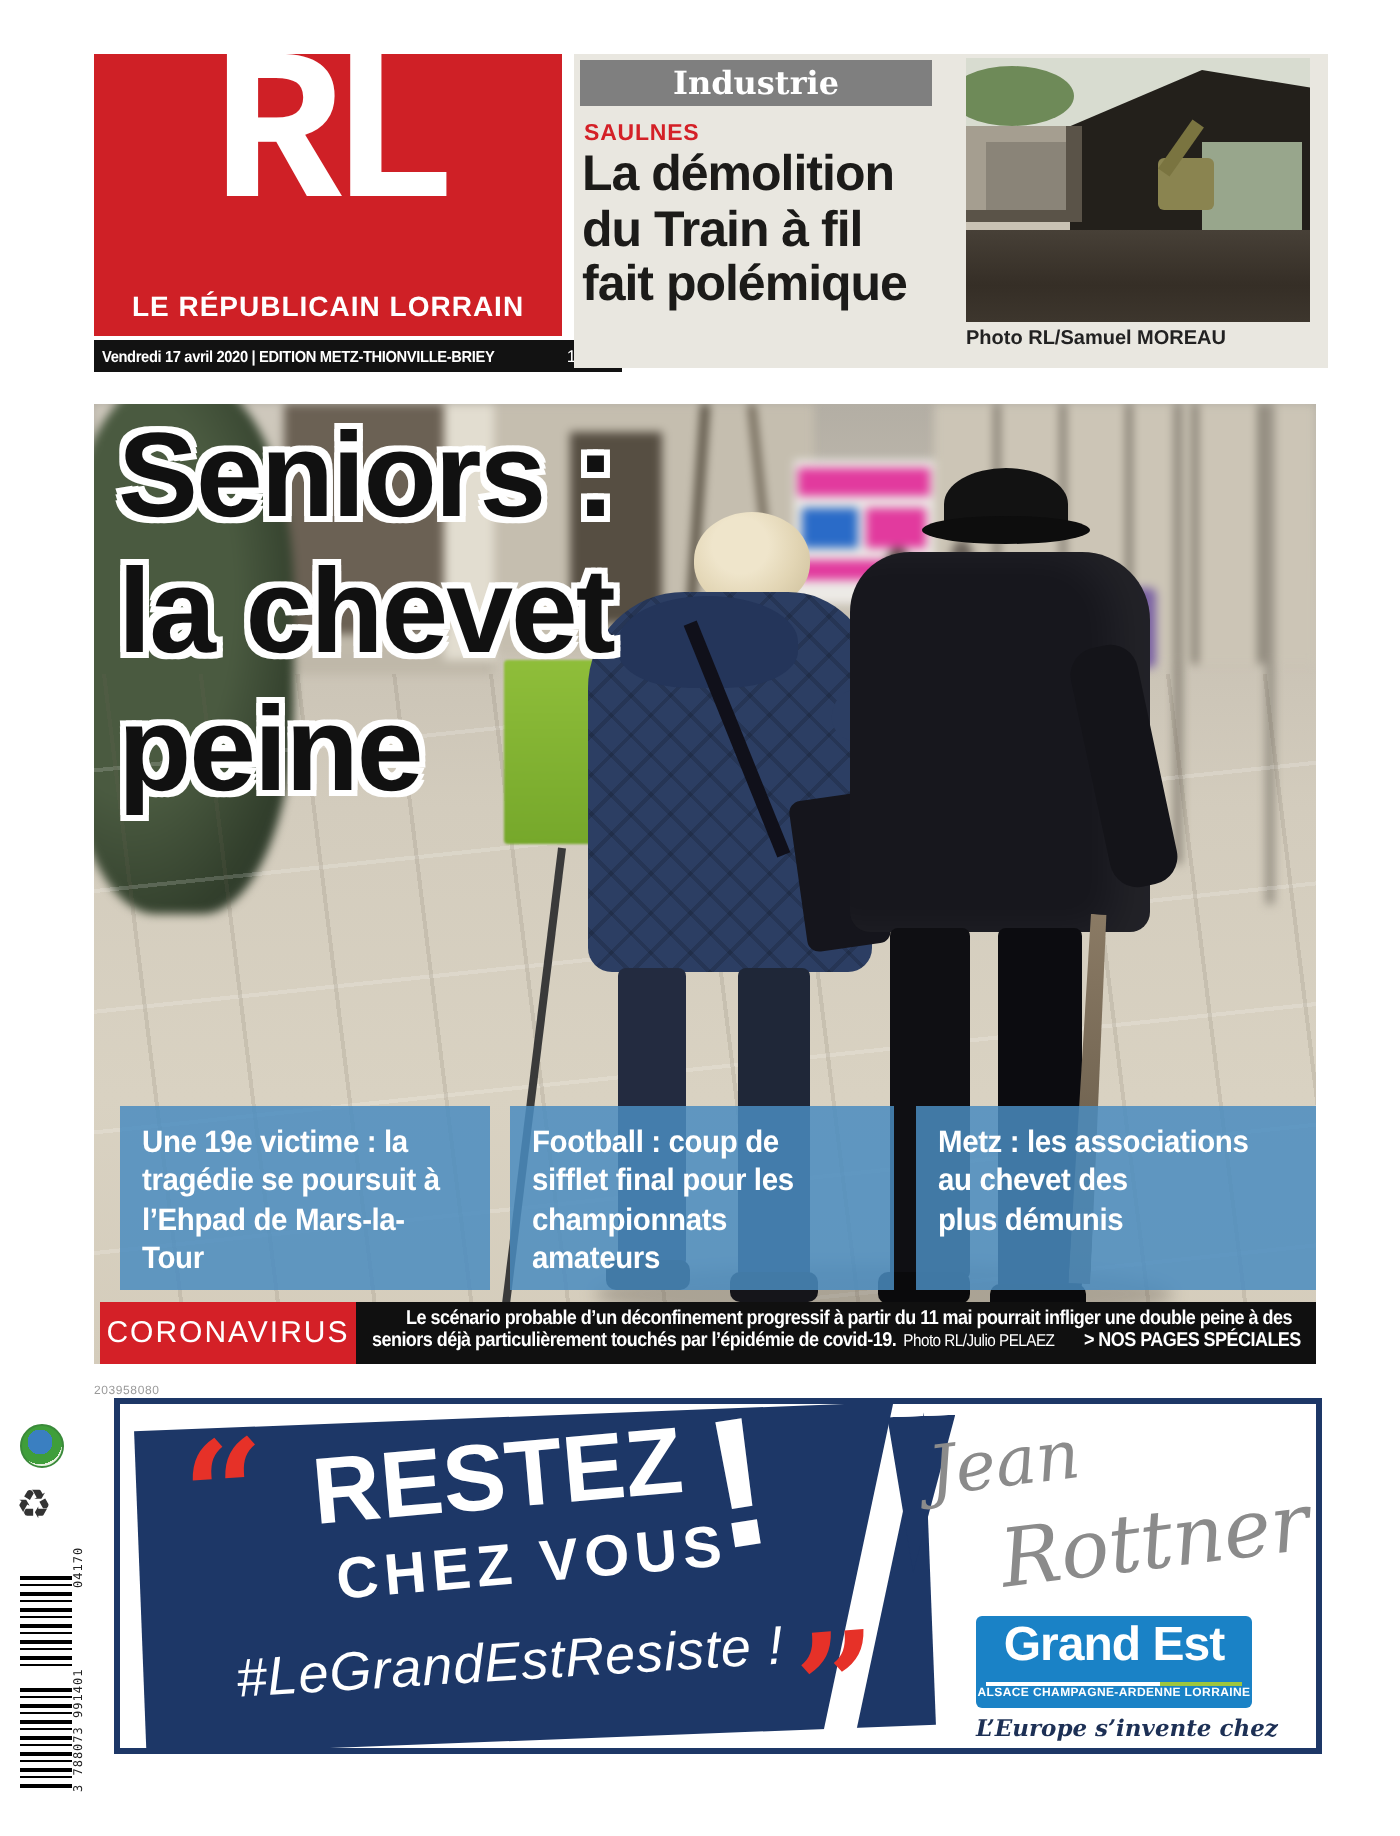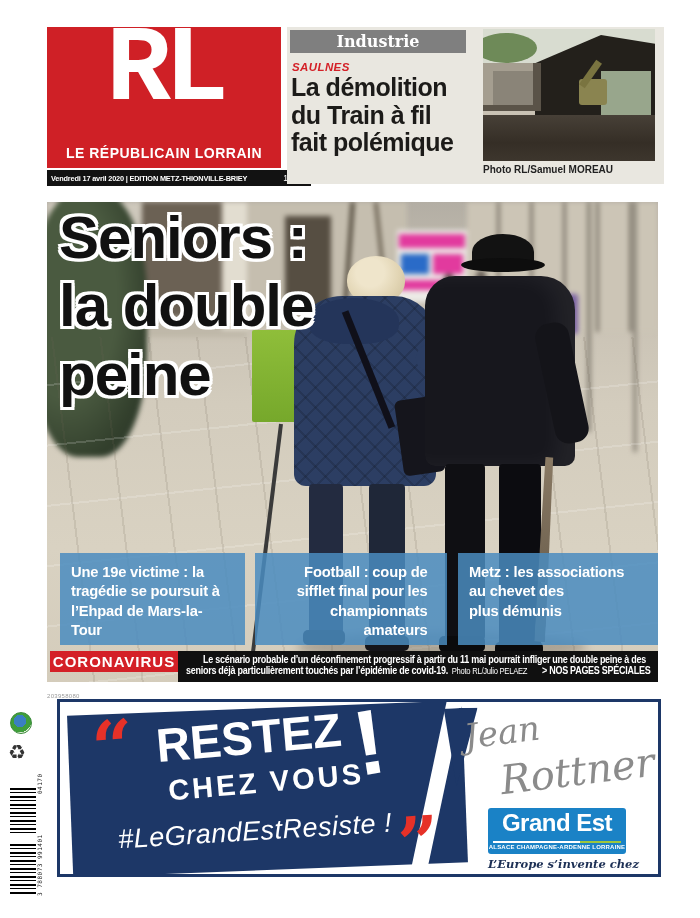--- a/index.html
+++ b/index.html
@@ -14,39 +14,39 @@
               font-size:14px;letter-spacing:.5px;}
   .date-bar{left:47px;top:170px;width:264px;height:16px;background:#121212;color:#fff;
             display:flex;align-items:center;justify-content:space-between;padding:0 4px;box-sizing:border-box;}
   .date-line{font-size:8px;font-weight:bold;letter-spacing:-.2px;transform:scaleX(.92);transform-origin:left center;white-space:nowrap;}
   .price{font-size:8.5px;font-weight:normal;white-space:nowrap;}
   
   .header-panel{left:287px;top:27px;width:377px;height:157px;background:#e9e7e0;}
   .section-banner{left:3px;top:3px;width:176px;height:23px;background:#7f7f7f;color:#fff;
                   font-family:"DejaVu Serif",serif;font-weight:bold;font-size:16px;
                   display:flex;align-items:center;justify-content:center;}
-  .kicker{left:5px;top:34px;color:#d42027;font-weight:bold;font-size:11.5px;letter-spacing:.4px;font-style:italic;}
+  .kicker{left:5px;top:34px;color:#d42027;font-weight:bold;font-size:11.5px;letter-spacing:.4px;}
   .top-headline{left:4px;top:47px;width:195px;color:#1c1b19;font-weight:bold;font-size:25px;
                 line-height:1.1;white-space:pre-line;letter-spacing:-.5px;}
   .top-photo{left:196px;top:2px;width:172px;height:132px;overflow:hidden;background:#c9c2b4;}
   .top-caption{left:196px;top:137px;font-size:10px;font-weight:bold;color:#222;}
   
   .hero{left:47px;top:202px;width:611px;height:480px;overflow:hidden;
         background:linear-gradient(180deg,#b3aea4 0%,#c6bfb2 18%,#d3ccbd 42%,#d9d2c2 72%,#d4ccbb 100%);}
   .scene-bg{left:0;top:0;width:611px;height:320px;filter:blur(2.5px);}
   .hero-headline{left:12px;top:2px;color:#111;font-weight:bold;font-size:60px;line-height:1.14;
                  letter-spacing:-1px;white-space:pre-line;
                  text-shadow:-3px -3px 0 #fff,3px -3px 0 #fff,-3px 3px 0 #fff,3px 3px 0 #fff,
                              0 -3px 0 #fff,0 3px 0 #fff,-3px 0 0 #fff,3px 0 0 #fff;}
   .teaser{top:351px;height:92px;background:rgba(74,140,192,.85);color:#fff;box-sizing:border-box;
           padding:9px 11px;}
   .teaser-text{font-weight:bold;font-size:15.5px;line-height:1.25;letter-spacing:-.2px;
                white-space:pre-line;transform:scaleX(.95);transform-origin:left top;display:block;}
-  .strip-label{left:3px;top:449px;width:128px;height:21px;background:#d42027;color:#fff;
-               font-weight:bold;font-size:15px;letter-spacing:1px;display:flex;align-items:center;justify-content:center;}
+  .strip-label{left:3px;top:449px;width:128px;height:31px;background:#d42027;color:#fff;
+               font-weight:normal;font-size:15px;letter-spacing:1px;display:flex;align-items:center;justify-content:center;}
   .strip-black{left:131px;top:449px;width:480px;height:31px;background:#101010;color:#fff;overflow:hidden;text-align:center;}
   .strip-inner{position:absolute;left:8px;top:3px;width:530px;transform:scaleX(.9);transform-origin:left top;}
   .strip-l1{font-size:10px;font-weight:bold;letter-spacing:-.3px;white-space:nowrap;}
   .strip-l2{display:flex;align-items:baseline;font-size:10px;font-weight:bold;letter-spacing:-.3px;white-space:nowrap;}
   .strip-credit{font-size:8.5px;font-weight:normal;margin-left:4px;}
   .strip-link{margin-left:auto;margin-right:14px;font-size:10px;font-weight:bold;}
   
   .ad{left:57px;top:699px;width:604px;height:178px;background:#fff;border:3px solid #1d3767;
       box-sizing:border-box;overflow:hidden;}
   .ad-navy{left:10px;top:6px;width:395px;height:162px;background:#1d3767;transform:rotate(-2.2deg);}
@@ -168,29 +168,29 @@
       <div class="sh" style="left:378px;top:74px;width:150px;height:190px;background:#17171d;border-radius:30px 34px 10px 10px;box-shadow:inset -18px 0 22px rgba(255,255,255,.05);"></div>
       <div class="sh" style="left:498px;top:120px;width:34px;height:122px;background:#141419;border-radius:14px;transform:rotate(-12deg);"></div>
       <div class="sh" style="left:398px;top:262px;width:40px;height:176px;background:#0f0f13;border-radius:4px;"></div>
       <div class="sh" style="left:452px;top:262px;width:42px;height:182px;background:#0c0c10;border-radius:4px;"></div>
       <div class="sh" style="left:392px;top:434px;width:46px;height:16px;background:#0a0a0c;border-radius:5px;"></div>
       <div class="sh" style="left:448px;top:440px;width:48px;height:16px;background:#0a0a0c;border-radius:5px;"></div>
       <div class="sh" style="left:492px;top:255px;width:11px;height:185px;background:linear-gradient(#8a7a64,#5f5444);clip-path:polygon(15% 0,85% 0,100% 100%,0 100%);transform:rotate(3deg);"></div>
     </div>
 
     <div class="abs hero-headline">Seniors :
-la double
+la chevet
 peine</div>
 
     <div class="abs teaser" style="left:13px;width:185px;">
       <span class="teaser-text">Une 19e victime : la
 tragédie se poursuit à
 l’Ehpad de Mars-la-Tour</span>
     </div>
-    <div class="abs teaser" style="left:208px;width:192px;text-align:right;">
+    <div class="abs teaser" style="left:208px;width:192px;">
       <span class="teaser-text">Football : coup de
 sifflet final pour les
 championnats amateurs</span>
     </div>
     <div class="abs teaser" style="left:411px;width:234px;">
       <span class="teaser-text">Metz : les associations
 au chevet des
 plus démunis</span>
     </div>
 

